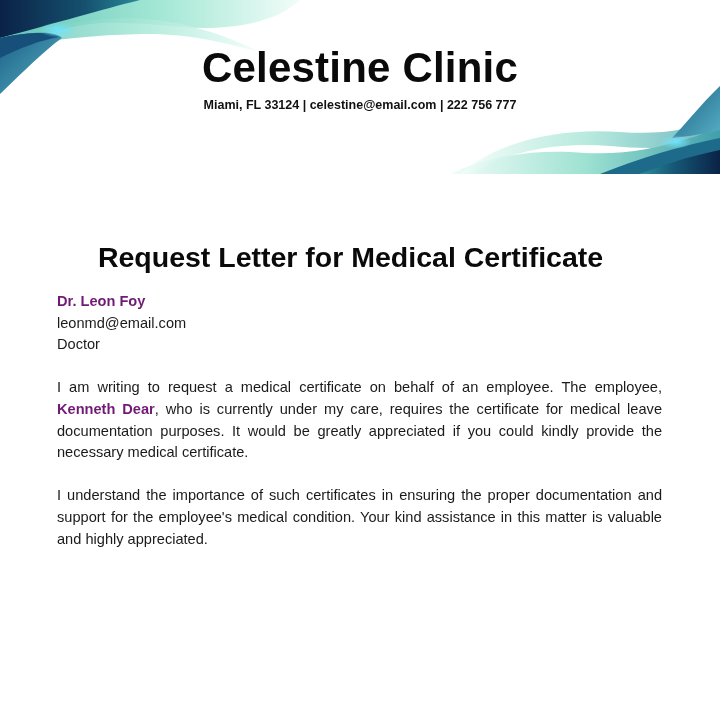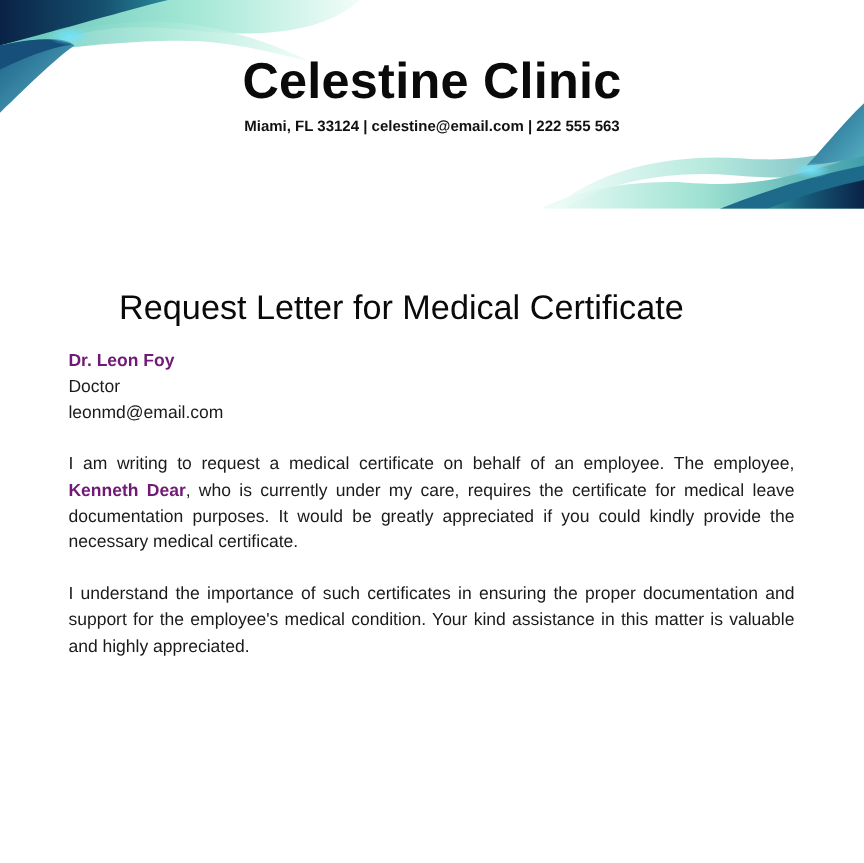--- a/index.html
+++ b/index.html
@@ -13,22 +13,22 @@
       position: absolute; left: 0; width: 720px; top: 44px;
       text-align: center; font-weight: bold; font-size: 42px; letter-spacing: 0.2px;
       color: #0a0a0a;
     }
     .clinic-contact {
       position: absolute; left: 0; width: 720px; top: 98px;
       text-align: center; font-weight: bold; font-size: 12.5px; color: #111;
     }
 
     .doc-title {
-      position: absolute; left: 0; width: 669px; top: 241px;
-      text-align: center; font-weight: normal; font-size: 28.5px; color: #0a0a0a;
+      position: absolute; left: 16px; width: 669px; top: 241px;
+      text-align: center; font-weight: bold; font-size: 28.5px; color: #0a0a0a;
     }
 
     .letter { position: absolute; left: 57px; top: 291px; width: 605px; font-size: 14.6px; line-height: 21.6px; color: #1a1a1a; }
     .block { margin-bottom: 21.6px; }
     .line { display: block; white-space: nowrap; }
     .bold { font-weight: bold; color: #701a75; }
     .para { text-align: justify; margin-bottom: 21.6px; }
   </style>
 </head>
 <body>
@@ -75,30 +75,30 @@
 
     <path d="M720,174 L450,174 C480,160 520,150 570,152 C620,156 650,150 690,138 C705,134 714,128 720,124 Z" fill="url(#mintR)"></path>
     <path d="M460,174 C500,140 560,128 620,132 C660,135 690,130 720,118 L720,140 C690,148 650,150 610,146 C560,142 510,150 470,174 Z" fill="url(#mintR)" opacity="0.75"></path>
     <path d="M720,86 C700,105 685,125 672,138 C690,136 705,134 720,130 Z" fill="url(#tealL)"></path>
     <path d="M640,174 C670,160 700,150 720,144 L720,174 Z" fill="url(#navyR)"></path>
     <path d="M600,174 C640,158 680,146 720,138 L720,150 C690,156 660,166 640,174 Z" fill="#1d6a8a"></path>
     <ellipse cx="676" cy="142" rx="16" ry="7" fill="url(#glow)"></ellipse>
   </svg>
 
   <div class="clinic-name">Celestine Clinic</div>
-  <div class="clinic-contact">Miami, FL 33124 | celestine@email.com | 222 555 563</div>
+  <div class="clinic-contact">Miami, FL 33124 | celestine@email.com | 222 756 777</div>
 </div>
 
 <h1 class="doc-title">Request Letter for Medical Certificate</h1>
 
 <div class="letter">
   <div class="block">
     <span class="line bold">Dr. Leon Foy</span>
+    <span class="line">leonmd@email.com</span>
     <span class="line">Doctor</span>
-    <span class="line">leonmd@email.com</span>
   </div>
 
 
 
   <p class="para"><span>I am writing to request a medical certificate on behalf of an employee. The employee, </span><span class="bold">Kenneth Dear</span><span>, who is currently under my care, requires the certificate for medical leave documentation purposes. It would be greatly appreciated if you could kindly provide the necessary medical certificate.</span></p>
 
   <p class="para">I understand the importance of such certificates in ensuring the proper documentation and support for the employee's medical condition. Your kind assistance in this matter is valuable and highly appreciated.</p>
 </div>
 
 </body></html>

